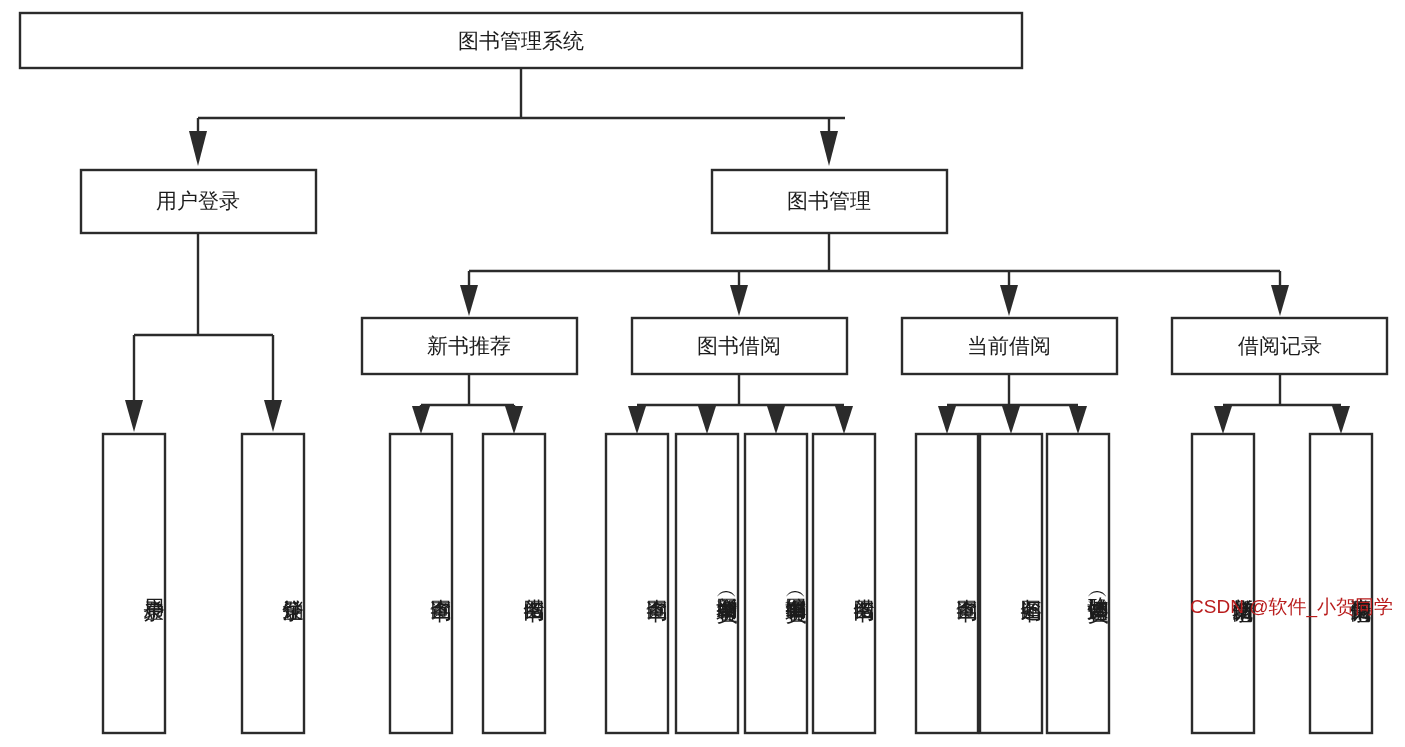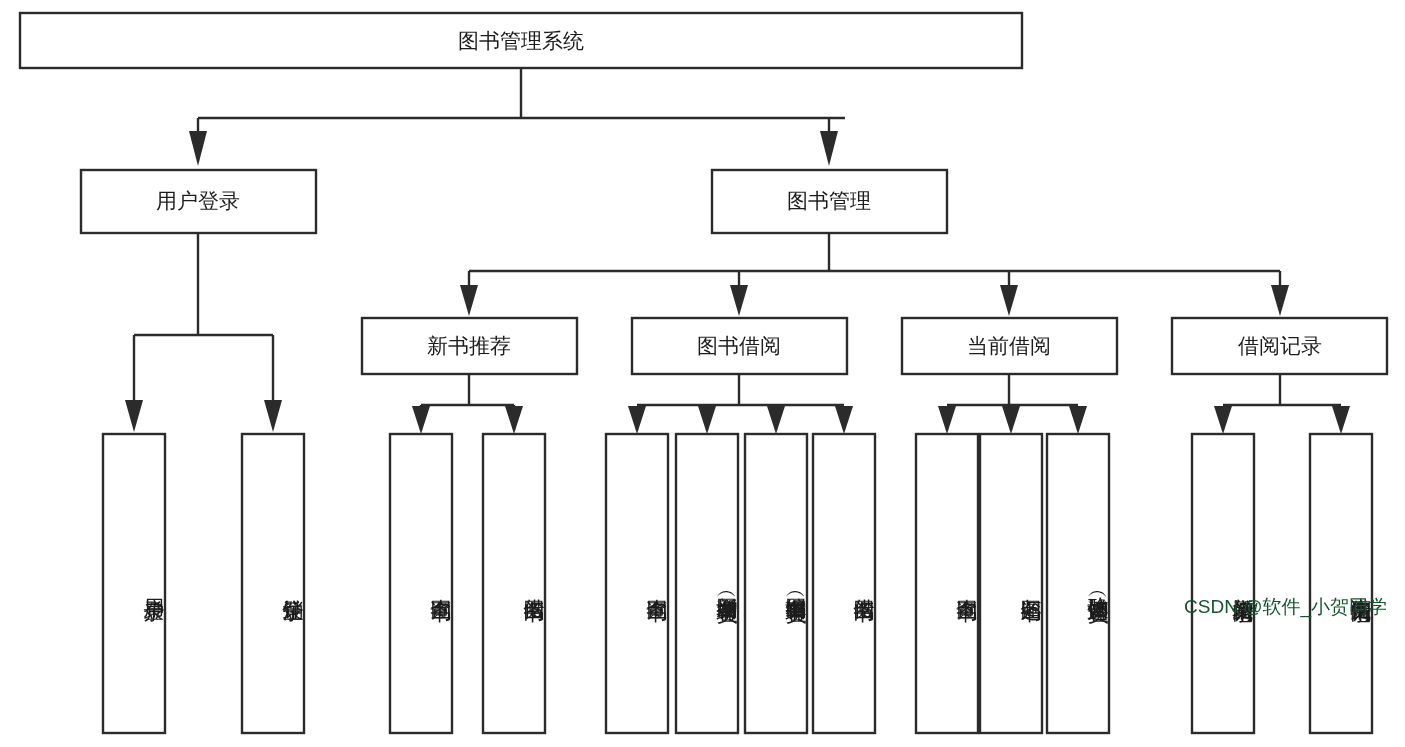--- a/index.html
+++ b/index.html
@@ -66,25 +66,25 @@
   }
   .leaf-cell {
     position: absolute;
     display: flex;
     align-items: center;
     justify-content: center;
     box-sizing: border-box;
   }
   .watermark {
     position: absolute;
-    right: 18px;
+    right: 12px;
     bottom: 6px;
     font-family: "Liberation Sans", "DejaVu Sans", sans-serif;
     font-size: 19px;
-    color: #14532d;
+    color: #b91c1c;
     white-space: nowrap;
     user-select: none;
     text-align: right;
   }
 </style>
 </head>
 <body>
 
 <div id="diagram-root">
 

